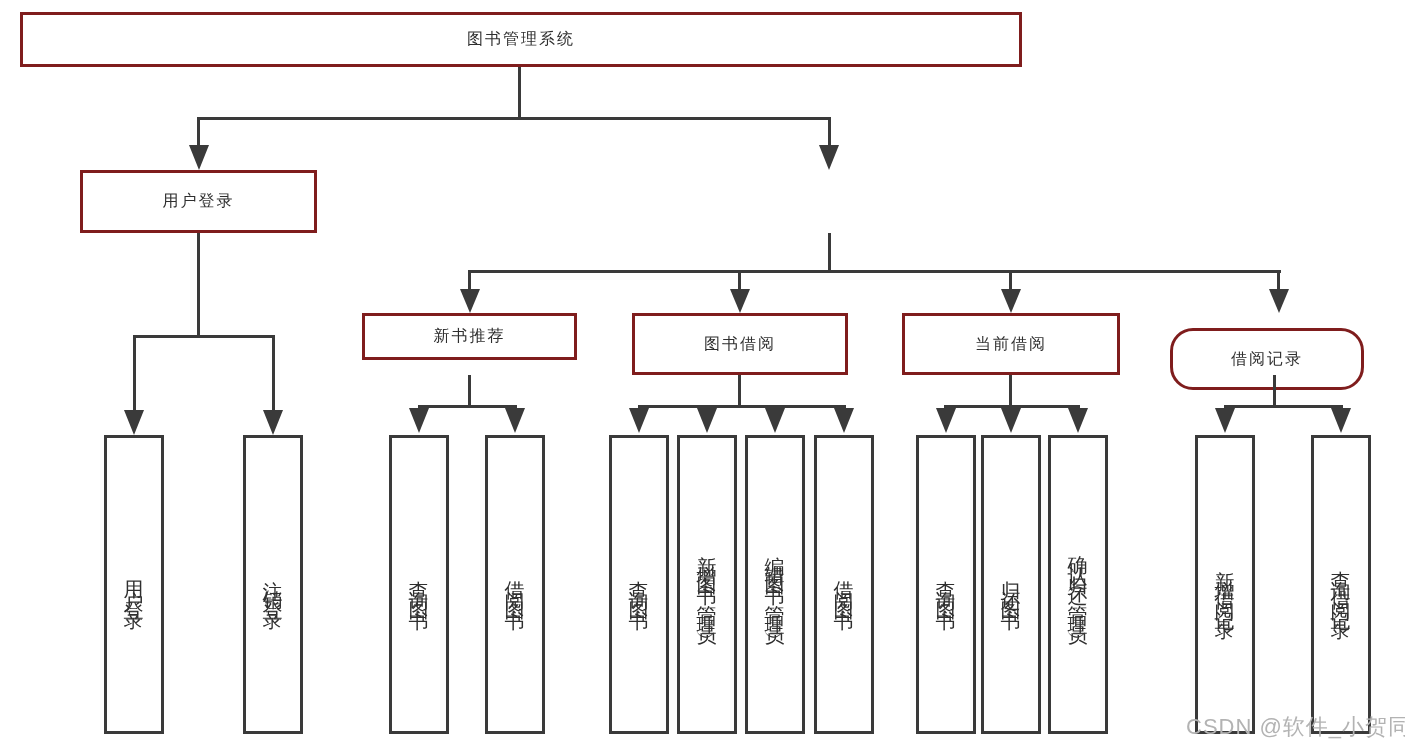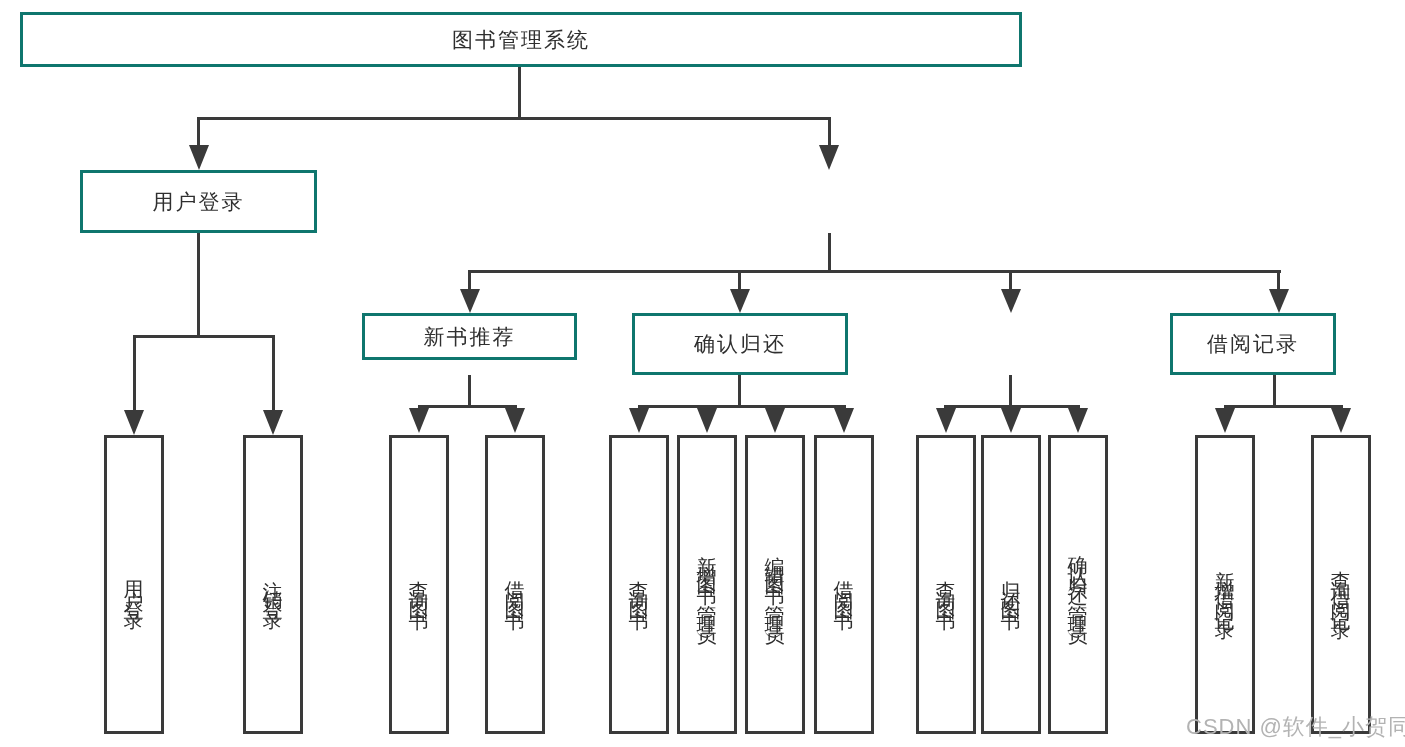--- a/index.html
+++ b/index.html
@@ -6,24 +6,24 @@
   .canvas{
     position:relative;
     width:1405px;height:747px;
     background:#fff;
     font-family:"Liberation Sans","DejaVu Sans",sans-serif;
     overflow:hidden;
   }
   .hbox{
     position:absolute;
     box-sizing:border-box;
-    border:3px solid #0f766e;
+    border:3px solid #7f1d1d;
     background:#fff;
     display:flex;align-items:center;justify-content:center;
-    font-size:21px;letter-spacing:2px;color:#2f2f2f;
+    font-size:16px;letter-spacing:2px;color:#2f2f2f;
   }
   .vbox{
     position:absolute;
     box-sizing:border-box;
     width:60px;height:299px;top:435px;
     border:3px solid #3a3a3a;
     background:#fff;
     display:flex;align-items:center;justify-content:center;
   }
   .vbox span{
@@ -83,23 +83,26 @@
   <div class="vline" style="left:1277px;top:273px;height:17px;"></div>
   <div class="arrow" style="left:460px;top:289px;border-top-width:24px;"></div>
   <div class="arrow" style="left:730px;top:289px;border-top-width:24px;"></div>
   <div class="arrow" style="left:1001px;top:289px;border-top-width:24px;"></div>
   <div class="arrow" style="left:1269px;top:289px;border-top-width:24px;"></div>
 
   <div class="hbox" style="left:362px;top:313px;width:215px;height:47px;">
     <span>新书推荐</span>
   </div>
   <div class="hbox" style="left:632px;top:313px;width:216px;height:62px;">
-    <span>确认归还</span>
+    <span>图书借阅</span>
   </div>
-  <div class="hbox" style="left:1170px;top:313px;width:166px;height:62px;">
+  <div class="hbox" style="left:902px;top:313px;width:218px;height:62px;">
+    <span>当前借阅</span>
+  </div>
+  <div class="hbox" style="left:1170px;top:328px;width:194px;height:62px;border-radius:23px;">
     <span>借阅记录</span>
   </div>
 
   <div class="vline" style="left:468px;top:375px;height:32px;"></div>
   <div class="vline" style="left:738px;top:375px;height:32px;"></div>
   <div class="vline" style="left:1009px;top:375px;height:32px;"></div>
   <div class="vline" style="left:1273px;top:375px;height:32px;"></div>
 
   <div class="hline" style="left:418px;top:405px;width:99px;"></div>
   <div class="hline" style="left:638px;top:405px;width:208px;"></div>

